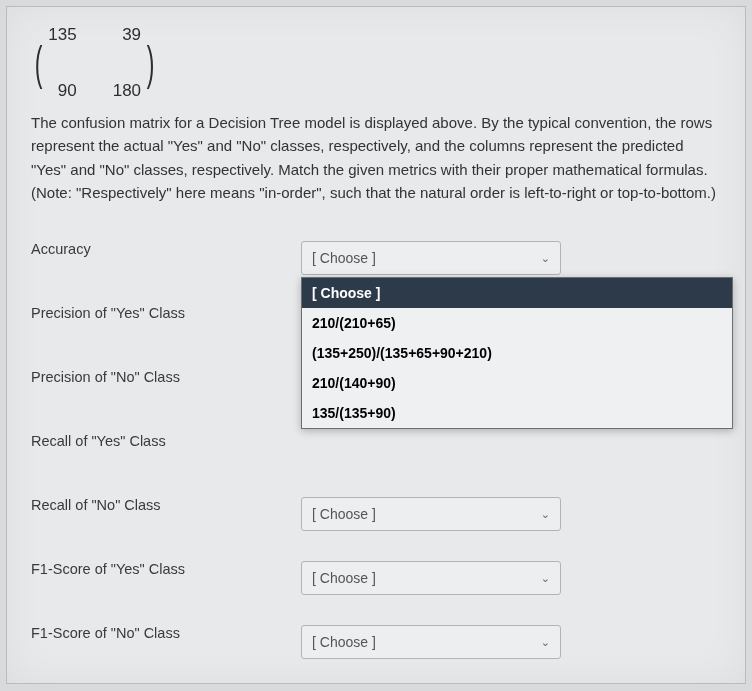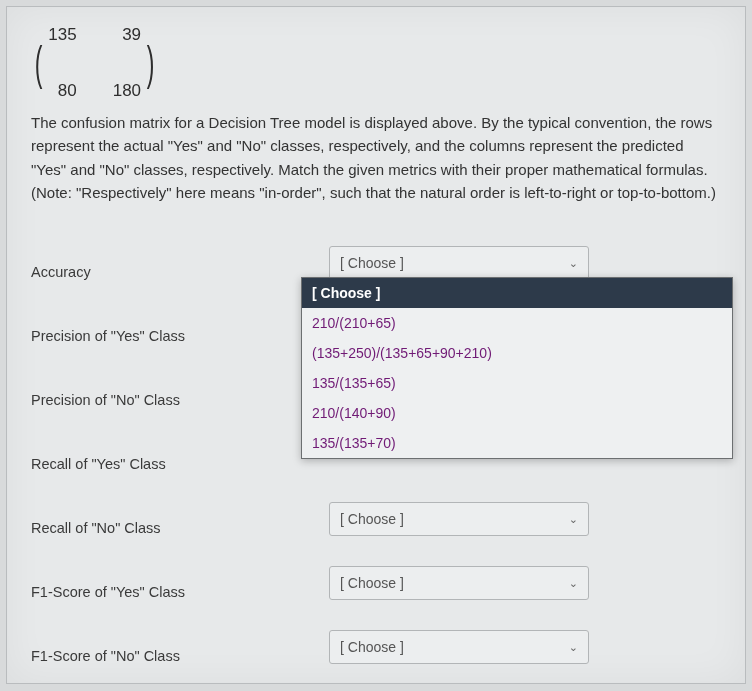--- a/index.html
+++ b/index.html
@@ -39,28 +39,27 @@
     column-gap: 18px;
     row-gap: 2px;
     padding: 0 2px;
     gap: 36px;
   }
   .mgrid span { text-align: right; }
   .prompt {
     font-size: 15px;
     line-height: 1.55;
     color: #333;
-    margin-bottom: 18px;
+    margin-bottom: 36px;
   }
   .row {
     display: flex;
-    align-items: flex-end;
+    align-items: flex-start;
     min-height: 58px;
     border-top: 1px solid rgba(0,0,0,0);
-    gap: 28px;
   }
   .row + .row { margin-top: 6px; }
   .label {
     width: 270px;
     font-size: 14.5px;
     color: #3a3a3a;
   }
   .select {
     width: 260px;
     height: 34px;
@@ -86,42 +85,43 @@
     top: 270px;
     width: 432px;
     background: #eef0f1;
     border: 1px solid #6c6f71;
     box-shadow: 0 2px 8px rgba(0,0,0,0.25);
     z-index: 10;
     font-size: 14px;
   }
   .dropdown .opt {
     padding: 7px 10px;
-    color: #701a75;
+    color: #000000;
     cursor: pointer;
     white-space: nowrap;
     overflow: hidden;
+    font-weight: bold;
   }
   .dropdown .opt.sel {
     background: #2d3a4a;
     color: #fff;
     font-weight: 600;
   }
 </style>
 </head>
 <body>
 
 <div class="sheet">
 
   <div class="matrix">
     <span class="paren">(</span>
     <div class="mgrid">
       <span>135</span>
       <span>39</span>
-      <span>80</span>
+      <span>90</span>
       <span>180</span>
     </div>
     <span class="paren">)</span>
   </div>
 
   <p class="prompt">The confusion matrix for a Decision Tree model is displayed above. By the typical convention, the rows represent the actual "Yes" and "No" classes, respectively, and the columns represent the predicted "Yes" and "No" classes, respectively. Match the given metrics with their proper mathematical formulas. (Note: "Respectively" here means "in-order", such that the natural order is left-to-right or top-to-bottom.)</p>
 
   <div class="row">
     <div class="label">Accuracy</div>
     <div class="select">
@@ -163,18 +163,17 @@
     <div class="select">
       <span>[ Choose ]</span>
       <span class="chev">⌄</span>
     </div>
   </div>
 
   <div class="dropdown">
     <div class="opt sel">[ Choose ]</div>
     <div class="opt">210/(210+65)</div>
     <div class="opt">(135+250)/(135+65+90+210)</div>
-    <div class="opt">135/(135+65)</div>
     <div class="opt">210/(140+90)</div>
-    <div class="opt">135/(135+70)</div>
+    <div class="opt">135/(135+90)</div>
   </div>
 
 </div>
 
 </body></html>

